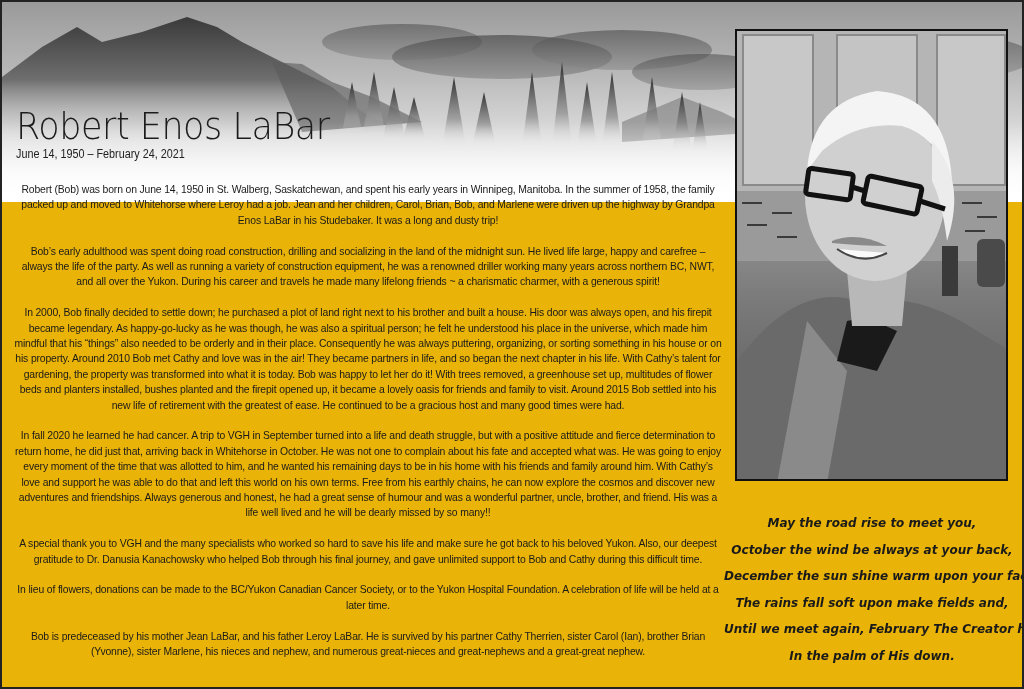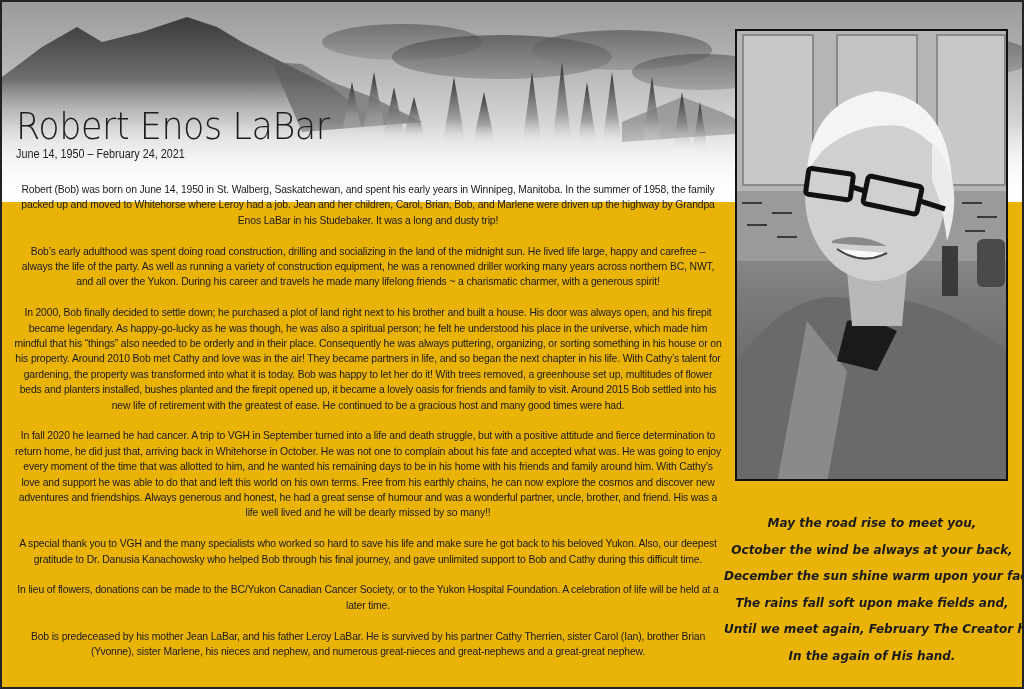--- a/index.html
+++ b/index.html
@@ -199,16 +199,16 @@
       <path d="M100,218 Q125,235 150,222" fill="#fafafa" stroke="#444" stroke-width="2"></path>
     </svg>
   </div>
 
   <div class="poem">
     <div>May the road rise to meet you,</div>
     <div>October the wind be always at your back,</div>
     <div>December the sun shine warm upon your face;</div>
     <div>The rains fall soft upon make fields and,</div>
     <div>Until we meet again, February The Creator hold you</div>
-    <div>In the again of His hand.</div>
+    <div>In the palm of His down.</div>
   </div>
 
 </div>
 
 </body></html>

